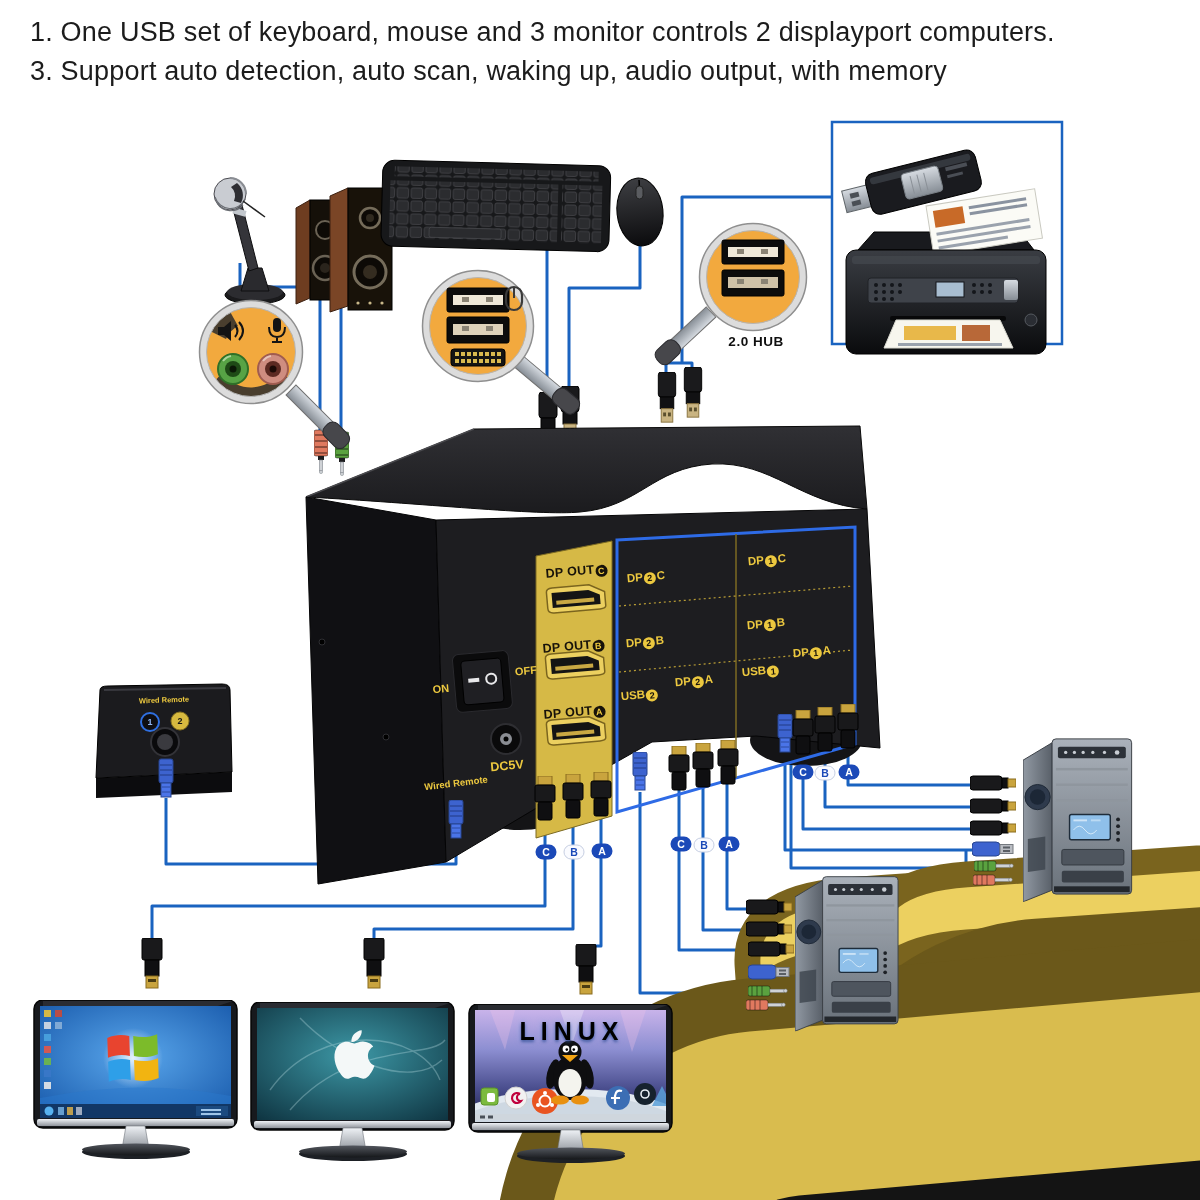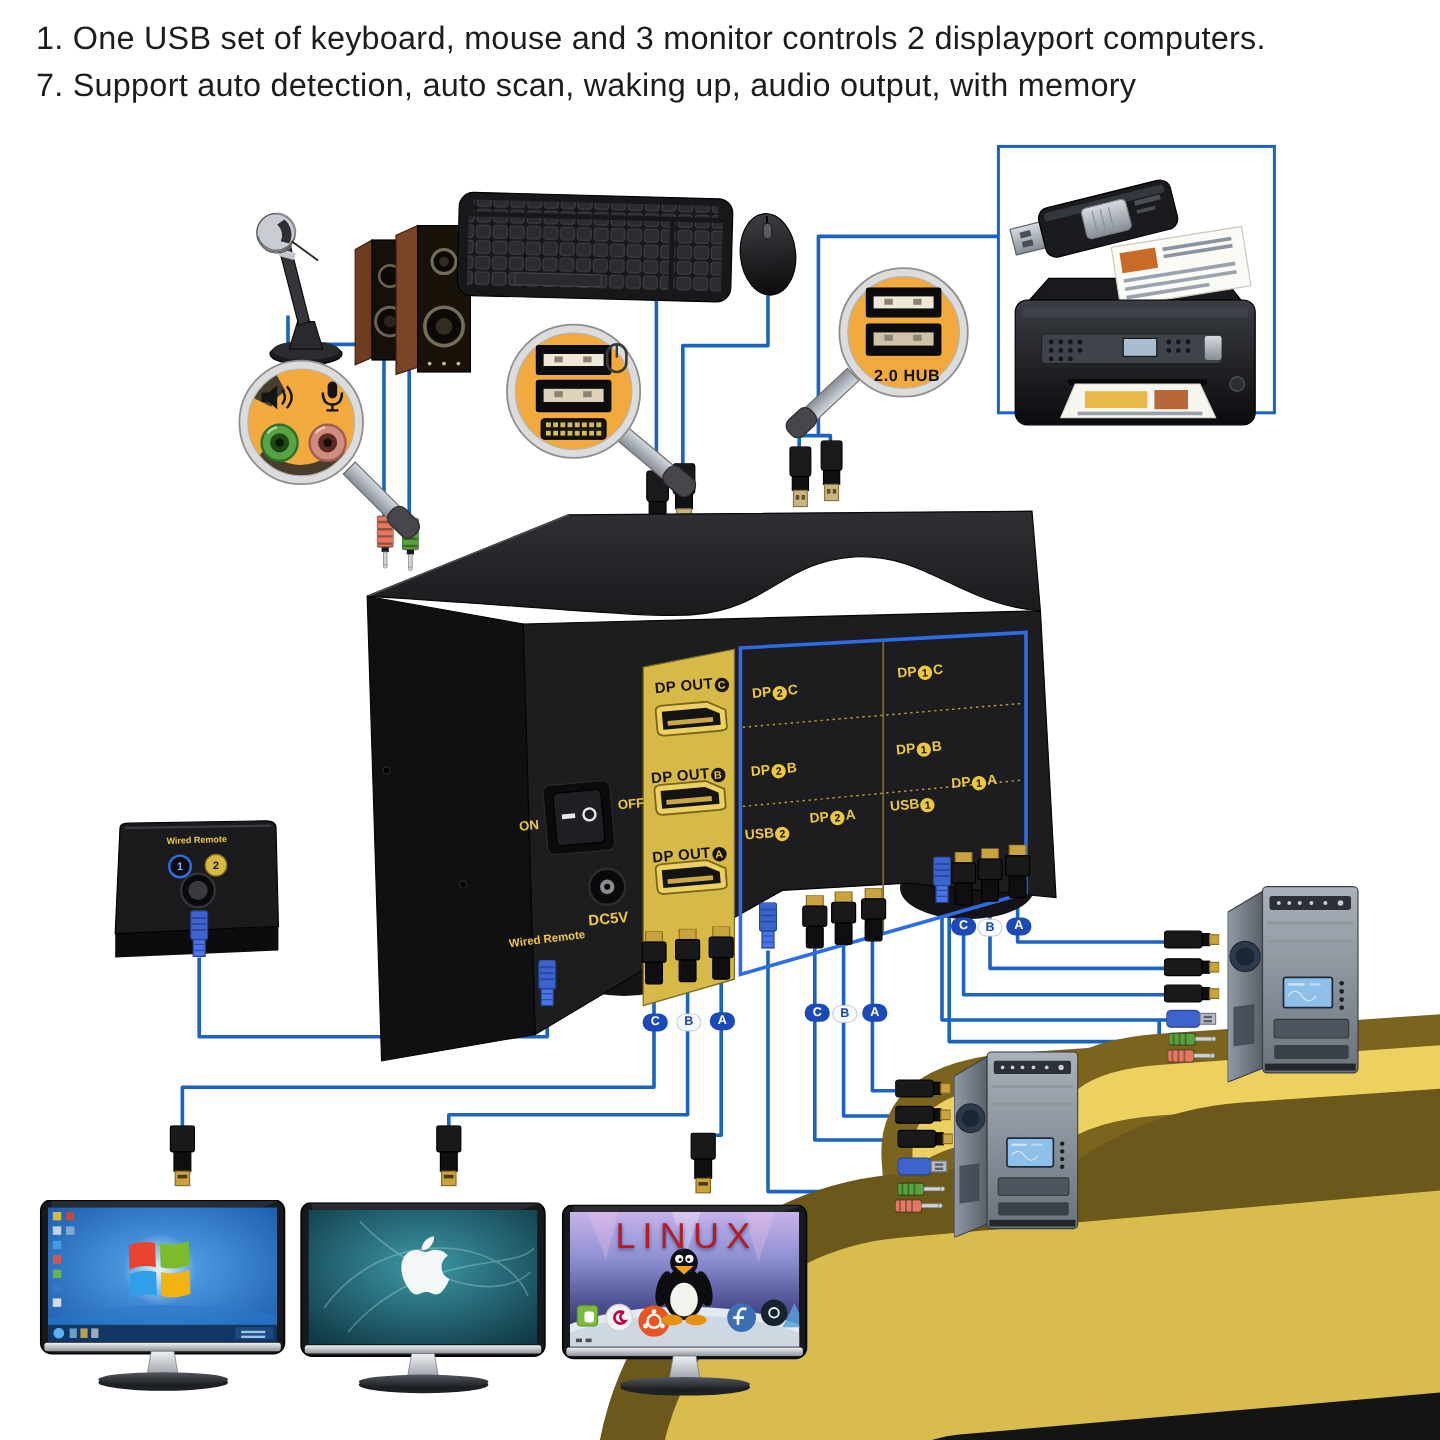--- a/index.html
+++ b/index.html
@@ -13,23 +13,23 @@
   .outlbl{color:#17120a;font-size:12.5px;letter-spacing:.3px;}
   .circ{display:inline-block;width:12px;height:12px;line-height:12px;border-radius:50%;
         text-align:center;font-size:9px;font-weight:bold;margin:0 1px;vertical-align:-1px;}
   .circ-dark{background:#17120a;color:#ecc83f;}
   .circ-yel{background:#ecc83f;color:#17120a;}
   .oval{position:absolute;transform:translate(-50%,-50%);min-width:21px;height:15px;line-height:15px;
         border-radius:8px;text-align:center;font-size:10.5px;font-weight:bold;padding:0 2px;box-sizing:border-box;}
   .oval-blue{background:#1b49b8;color:#fff;}
   .oval-white{background:#fafbff;color:#1b49b8;border:1.5px solid #c7cfe2;line-height:12px;}
   .tiny{position:absolute;transform:translate(-50%,-50%) rotate(-7deg);font-weight:bold;color:#ecc83f;}
-  .hublbl{position:absolute;transform:translate(-50%,-50%);font-weight:bold;color:#101010;font-size:13.5px;letter-spacing:.5px;}
-  .linuxlbl{position:absolute;transform:translate(-50%,-50%);font-weight:normal;color:#b91c1c;
-            font-size:30px;letter-spacing:6px;text-shadow:0 2px 3px rgba(40,70,140,.7),0 0 6px rgba(120,160,230,.6);}
+  .hublbl{position:absolute;transform:translate(-50%,-50%);font-weight:bold;color:#101010;font-size:13.5px;letter-spacing:.5px;margin-top:28px;}
+  .linuxlbl{position:absolute;transform:translate(-50%,-50%);font-weight:bold;color:#000000;
+            font-size:25px;letter-spacing:6px;text-shadow:0 2px 3px rgba(40,70,140,.7),0 0 6px rgba(120,160,230,.6);}
 </style>
 </head>
 <body>
 
 <div class="canvas">
 
 <svg width="1200" height="1200" viewBox="0 0 1200 1200">
 <defs>
   <linearGradient id="gTop" x1="0" y1="0" x2="0" y2="1">
     <stop offset="0" stop-color="#303034"></stop>
@@ -622,21 +622,21 @@
   <rect x="737" y="249" width="7" height="5" fill="#8a8374"></rect>
         <rect x="761" y="249" width="7" height="5" fill="#8a8374"></rect>
   <rect x="722" y="270" width="62" height="26" rx="2" fill="#0c0c0c" stroke="#000"></rect>
   <rect x="728" y="277" width="50" height="11" fill="#cfc2a8"></rect>
   <rect x="737" y="279" width="7" height="5" fill="#8a8374"></rect>
         <rect x="761" y="279" width="7" height="5" fill="#8a8374"></rect>
 </g>
 </svg>
 
 <div class="instr" style="left:30px;top:17px">1. One USB set of keyboard, mouse and 3 monitor controls 2 displayport computers.</div>
-<div class="instr" style="left:30px;top:56px">7. Support auto detection, auto scan, waking up, audio output, with memory</div>
+<div class="instr" style="left:30px;top:56px">3. Support auto detection, auto scan, waking up, audio output, with memory</div>
 
 <div class="lbl outlbl" style="left:577px;top:572px"><span>DP OUT</span><span class="circ circ-dark">C</span></div>
 <div class="lbl outlbl" style="left:574px;top:647px"><span>DP OUT</span><span class="circ circ-dark">B</span></div>
 <div class="lbl outlbl" style="left:575px;top:713px"><span>DP OUT</span><span class="circ circ-dark">A</span></div>
 
 <div class="lbl ylbl" style="left:646px;top:578px"><span>DP</span><span class="circ circ-yel">2</span><span>C</span></div>
 <div class="lbl ylbl" style="left:645px;top:643px"><span>DP</span><span class="circ circ-yel">2</span><span>B</span></div>
 <div class="lbl ylbl" style="left:640px;top:696px"><span>USB</span><span class="circ circ-yel">2</span></div>
 <div class="lbl ylbl" style="left:694px;top:682px"><span>DP</span><span class="circ circ-yel">2</span><span>A</span></div>
 

